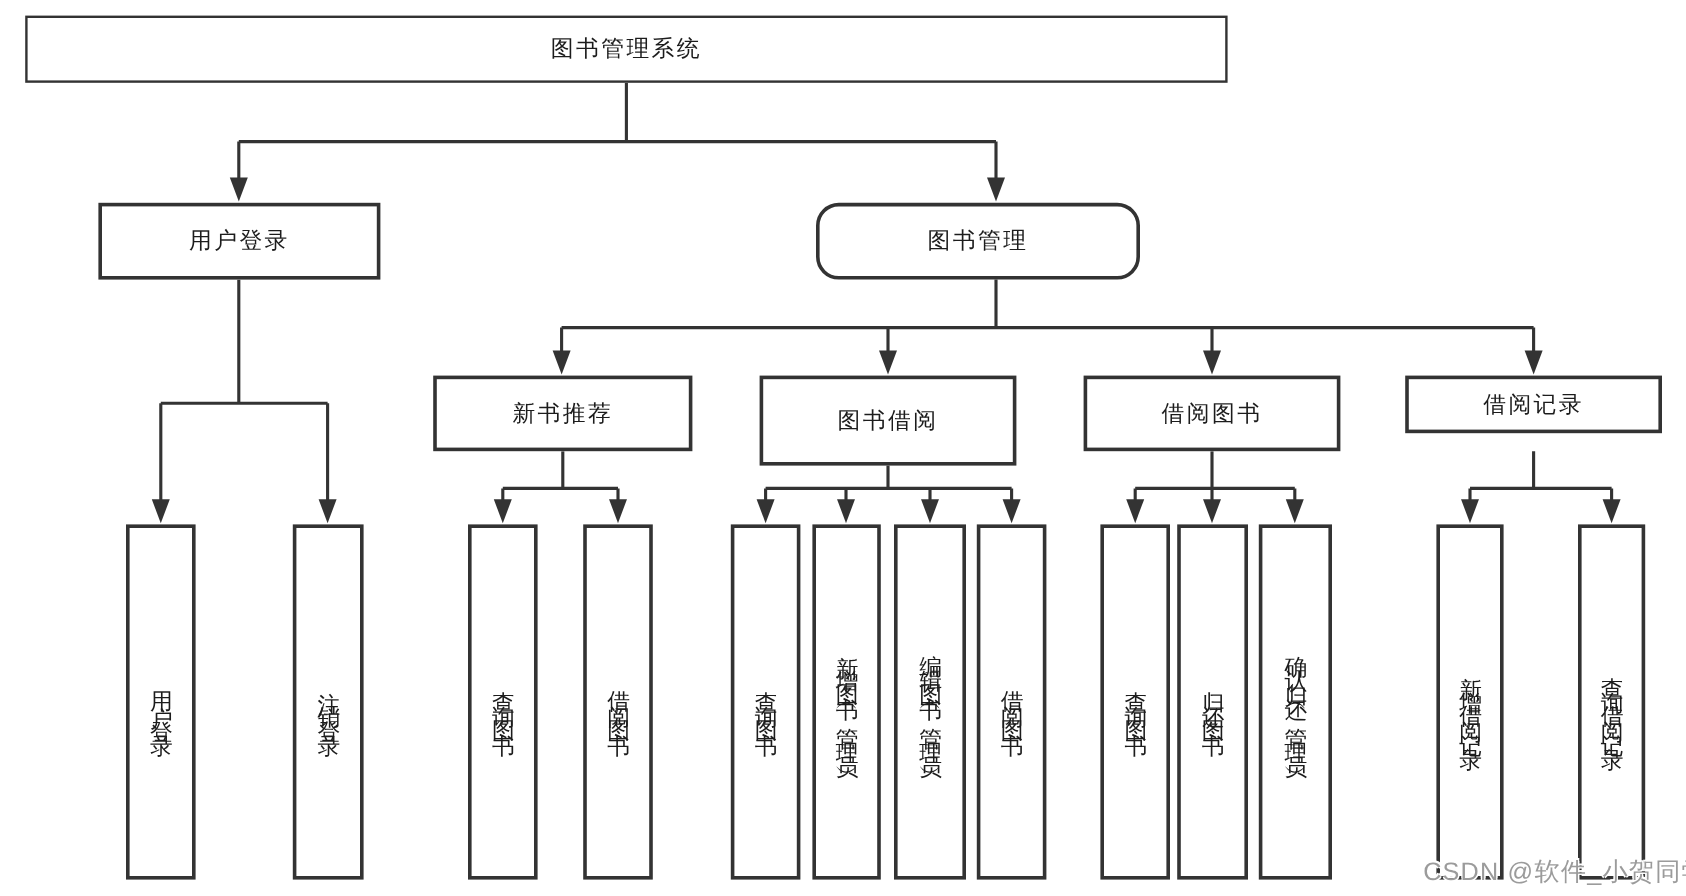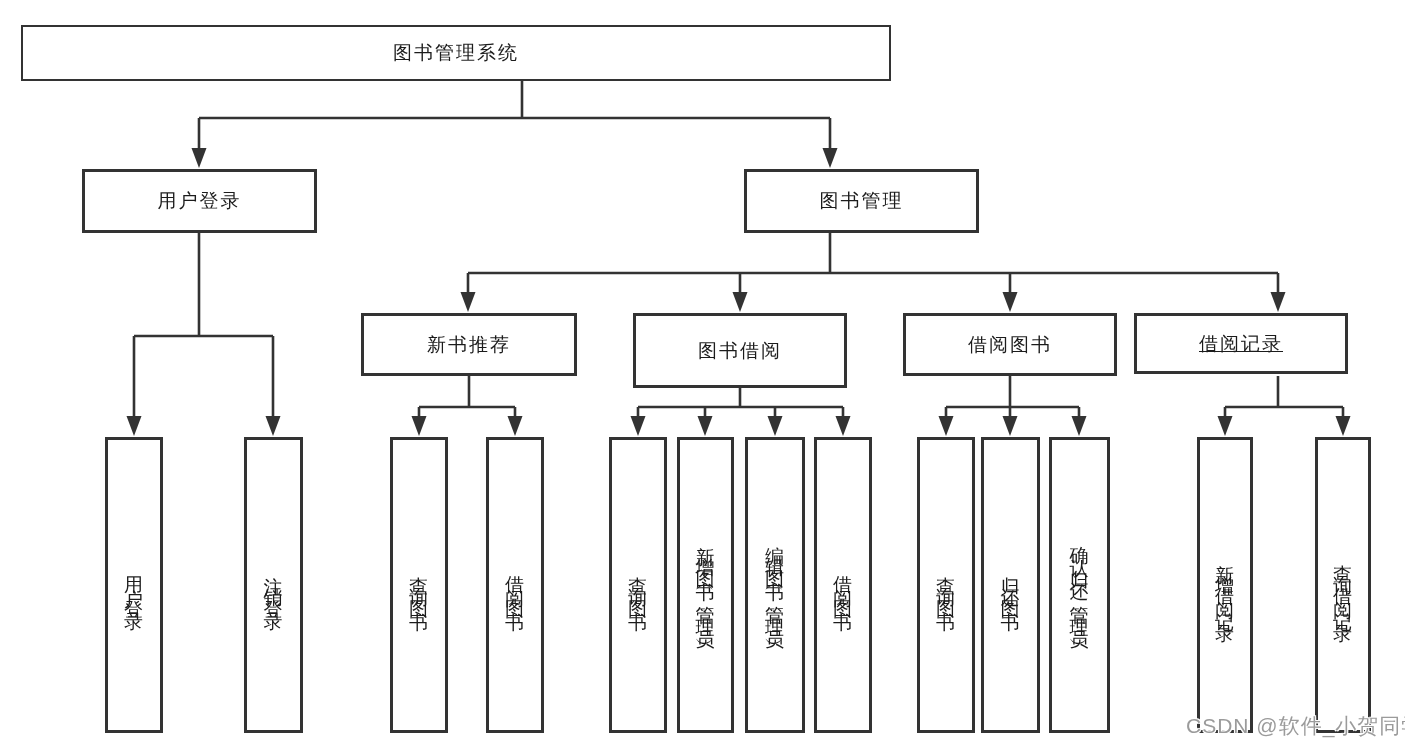--- a/index.html
+++ b/index.html
@@ -115,41 +115,41 @@
       <polygon points="767.5,416 782.5,416 775,436"></polygon>
       <polygon points="835.5,416 850.5,416 843,436"></polygon>
       <polygon points="938.5,416 953.5,416 946,436"></polygon>
       <polygon points="1002.5,416 1017.5,416 1010,436"></polygon>
       <polygon points="1071.5,416 1086.5,416 1079,436"></polygon>
       <polygon points="1217.5,416 1232.5,416 1225,436"></polygon>
       <polygon points="1335.5,416 1350.5,416 1343,436"></polygon>
     </g>
   </svg>
 
-  <div class="box root" style="left:21px; top:13px; width:870px; height:56px;margin-top:12px;">
+  <div class="box root" style="left:21px; top:13px; width:1002px; height:56px;">
     <span class="hlabel">图书管理系统</span>
   </div>
 
   <div class="box" style="left:82px; top:169px; width:235px; height:64px;">
     <span class="hlabel">用户登录</span>
   </div>
-  <div class="box" style="left:744px; top:169px; width:235px; height:64px;">
+  <div class="box" style="left:680px; top:169px; width:270px; height:64px;border-radius:19px;">
     <span class="hlabel">图书管理</span>
   </div>
 
   <div class="box" style="left:361px; top:313px; width:216px; height:63px;">
     <span class="hlabel">新书推荐</span>
   </div>
   <div class="box" style="left:633px; top:313px; width:214px; height:75px;">
     <span class="hlabel">图书借阅</span>
   </div>
   <div class="box" style="left:903px; top:313px; width:214px; height:63px;">
     <span class="hlabel">借阅图书</span>
   </div>
-  <div class="box" style="left:1134px; top:313px; width:214px; height:61px;text-decoration:underline;">
+  <div class="box" style="left:1171px; top:313px; width:214px; height:48px;">
     <span class="hlabel">借阅记录</span>
   </div>
 
   <div class="box leaf" style="left:105px; top:437px; width:58px; height:296px;">
     <span class="vlabel">用户登录</span>
   </div>
   <div class="box leaf" style="left:244px; top:437px; width:59px; height:296px;">
     <span class="vlabel">注销登录</span>
   </div>
   <div class="box leaf" style="left:390px; top:437px; width:58px; height:296px;">

